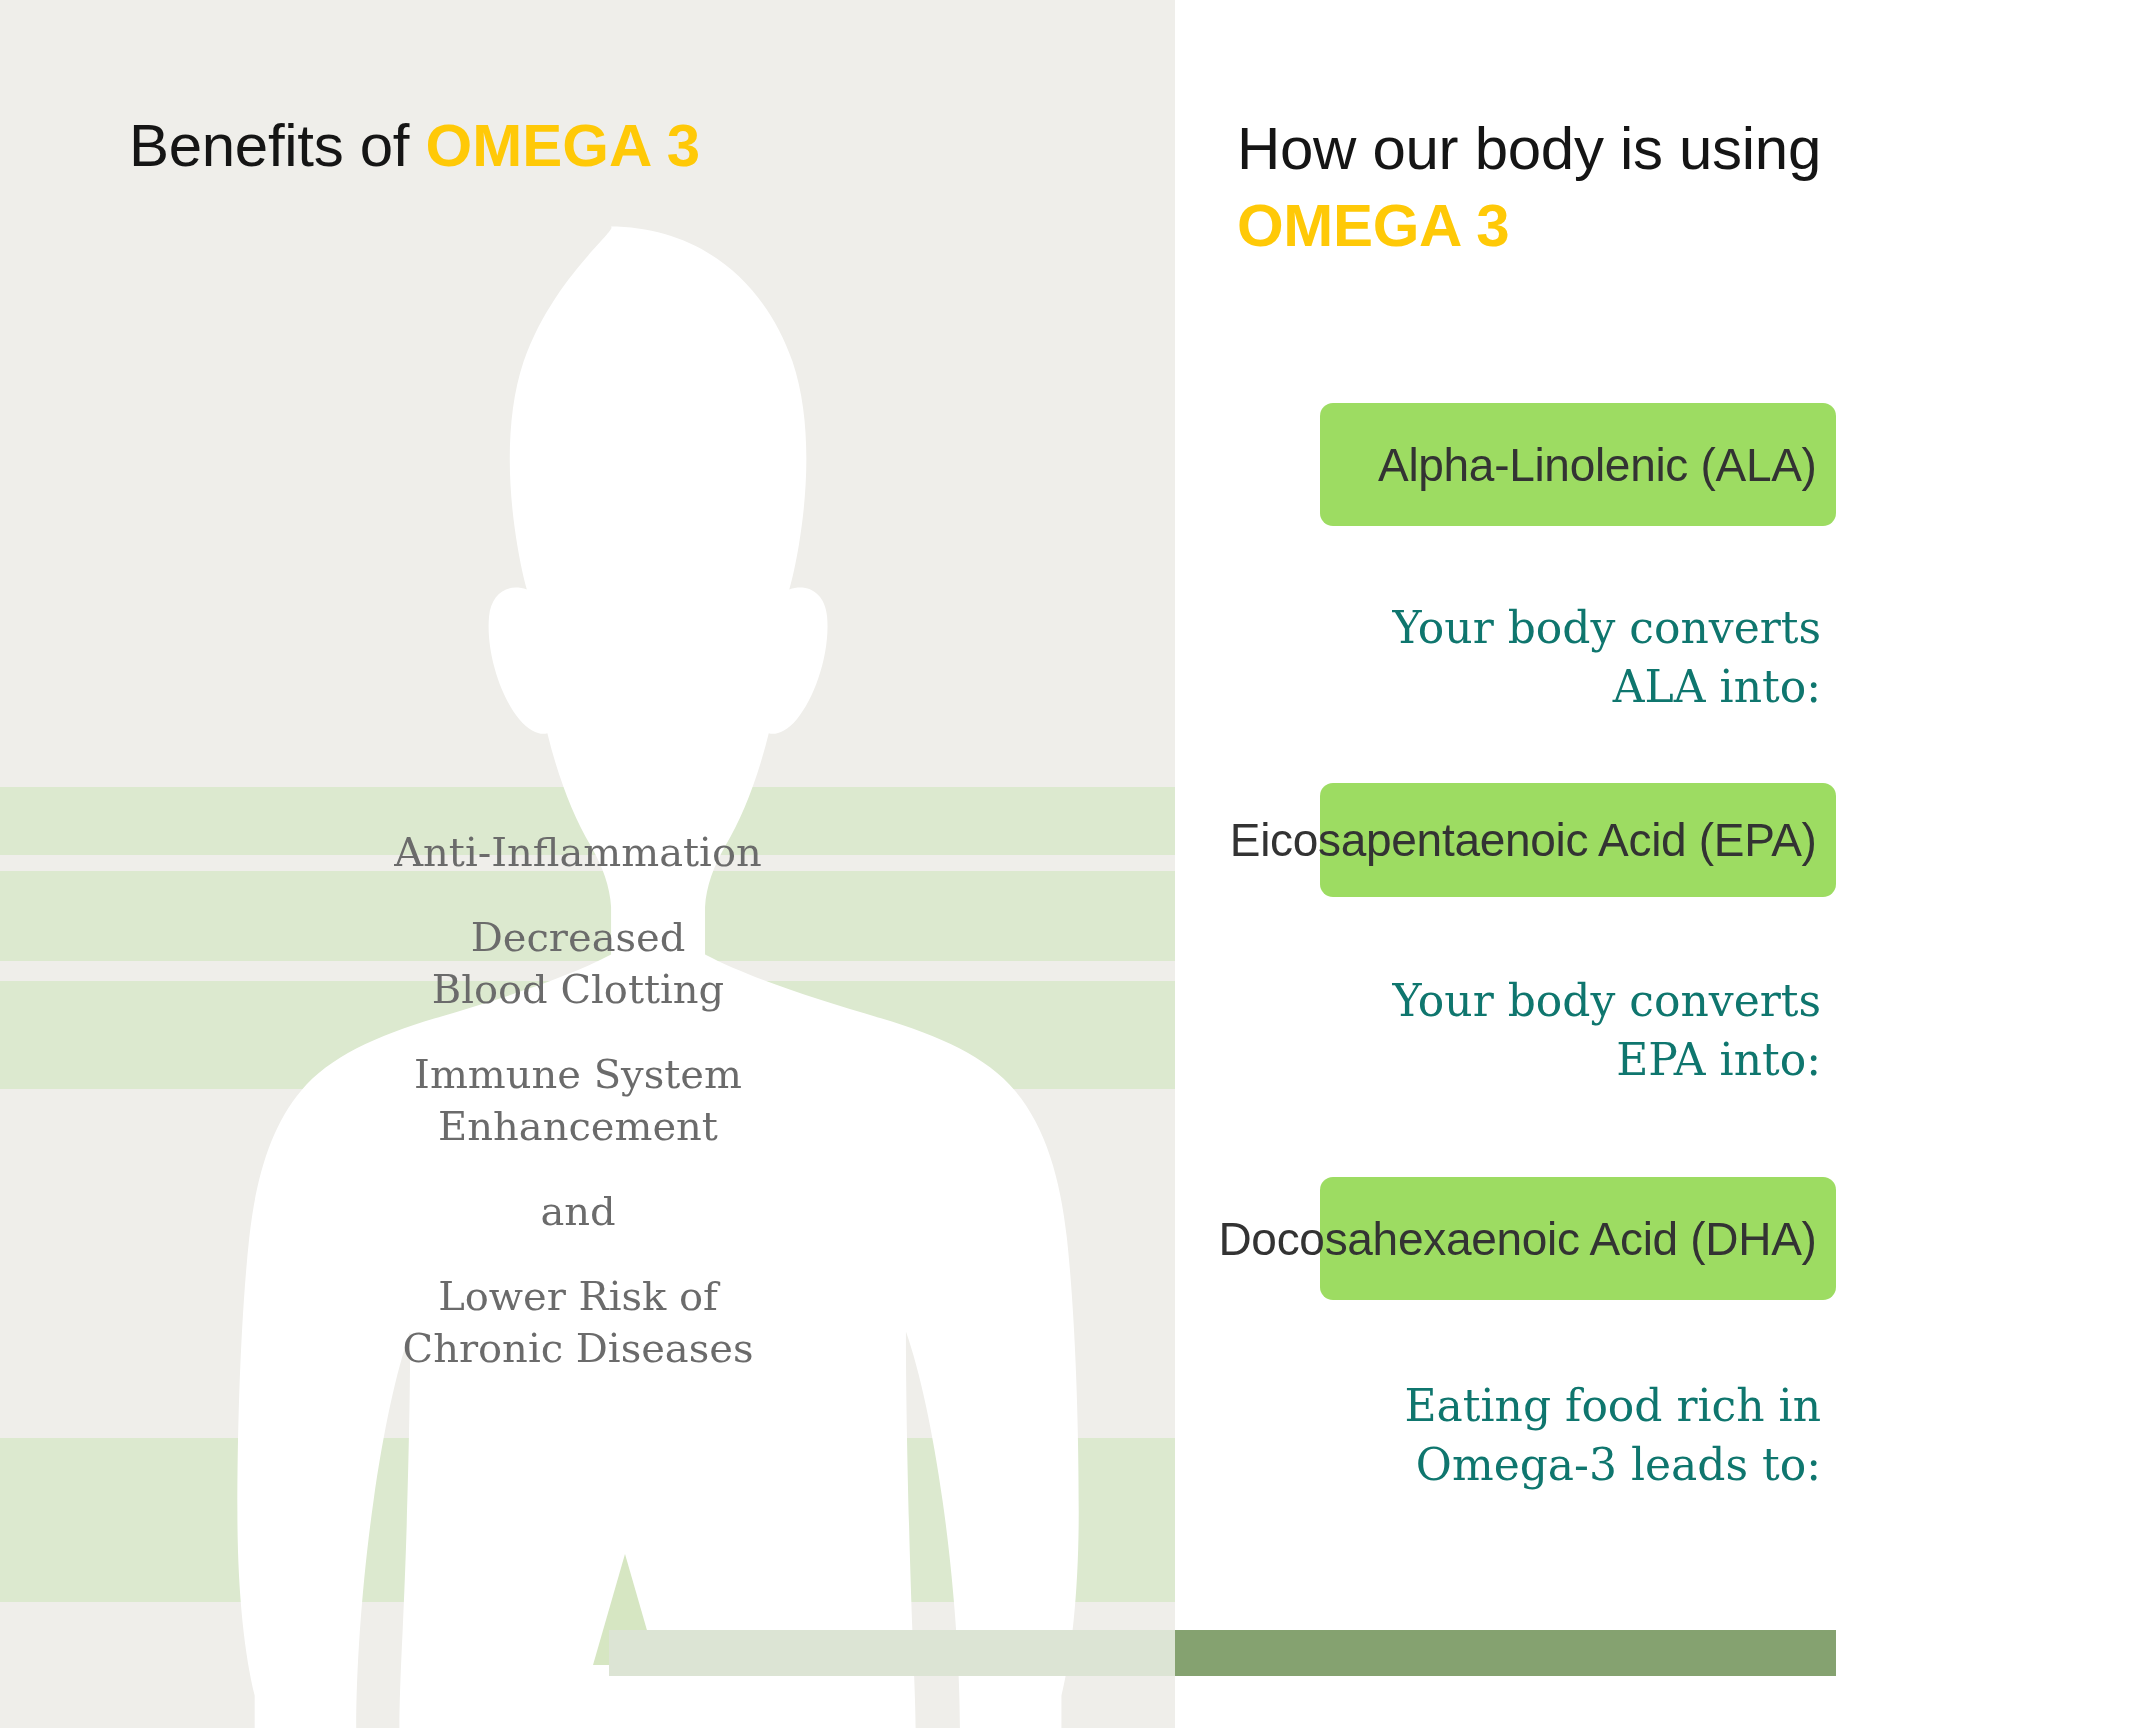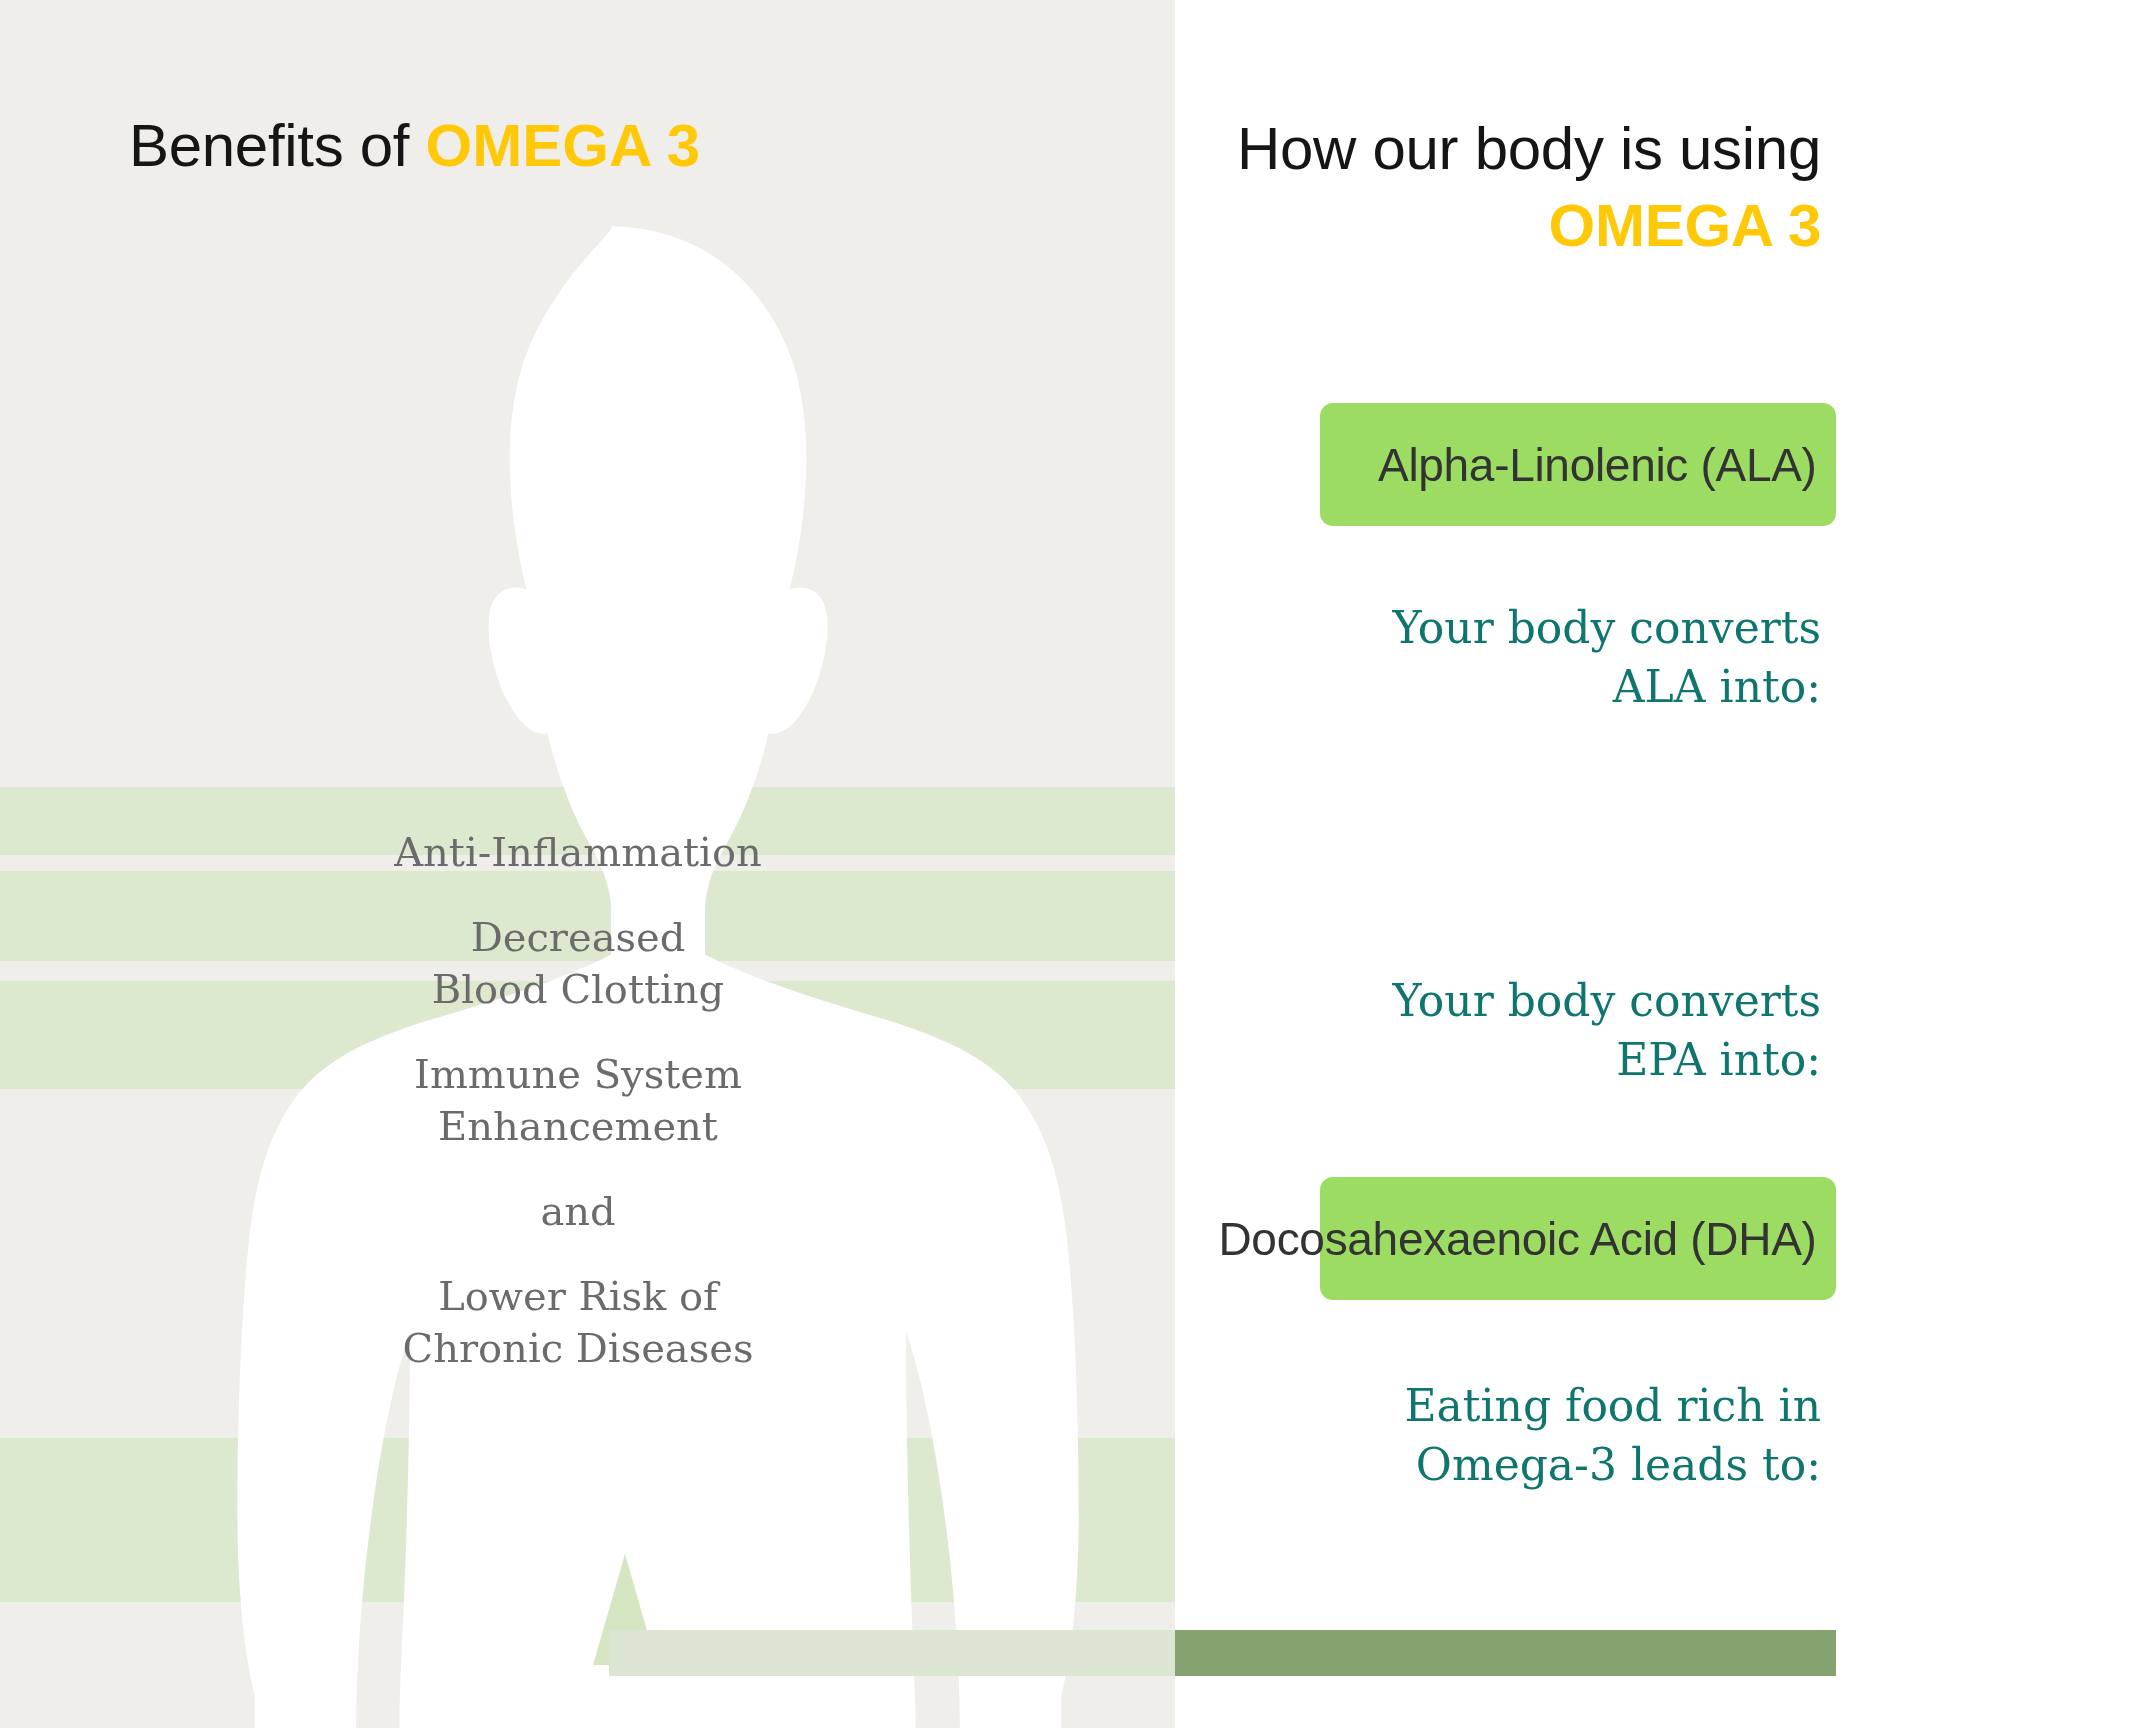--- a/index.html
+++ b/index.html
@@ -36,21 +36,21 @@
   }
   #left-heading {
     left:129px; top:116px;
     font-size:60px;
     line-height:1.0;
   }
   #left-heading .accent { font-weight:700; color:#FFC907; letter-spacing:0px; }
 
   #right-heading {
     right:15px; top:111px;
-    text-align:right;
+    text-align:left;
     font-size:60px;
     line-height:1.28;
   }
   #right-heading .line2 { display:block; font-weight:700; color:#FFC907; }
 
   
   .benefits {
     position:absolute;
     left:292px; top:826px; width:572px;
     text-align:center;
@@ -211,20 +211,23 @@
     <span class="line2">OMEGA 3</span>
   </h1>
 
   <div class="green-box" id="box1">
     <span class="label">Alpha-Linolenic (ALA)</span>
   </div>
   <div class="arrow-down" id="arrow1"></div>
   <div class="flow-note" id="note1">Your body converts
 ALA into:</div>
 
+  <div class="green-box" id="box2">
+    <span class="label">Eicosapentaenoic Acid (EPA)</span>
+  </div>
   <div class="arrow-down" id="arrow2"></div>
   <div class="flow-note" id="note2">Your body converts
 EPA into:</div>
 
   <div class="green-box" id="box3">
     <span class="label">Docosahexaenoic Acid (DHA)</span>
   </div>
   <div class="arrow-down" id="arrow3"></div>
   <div class="flow-note" id="note3">Eating food rich in
 Omega-3 leads to:</div>

